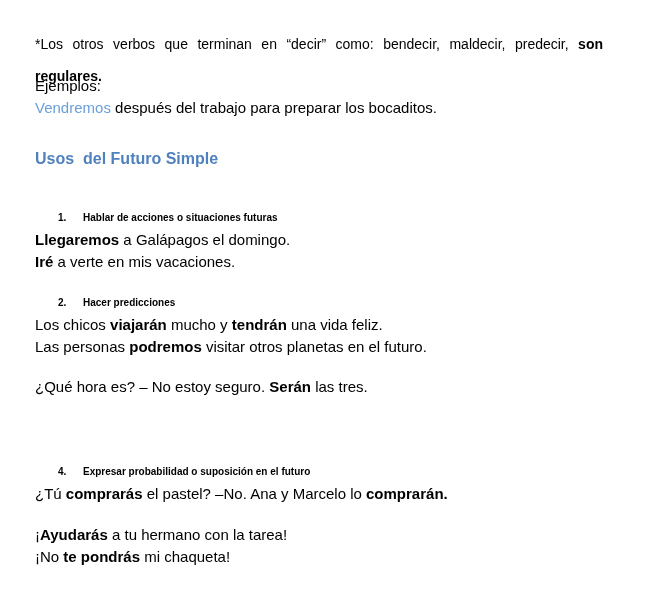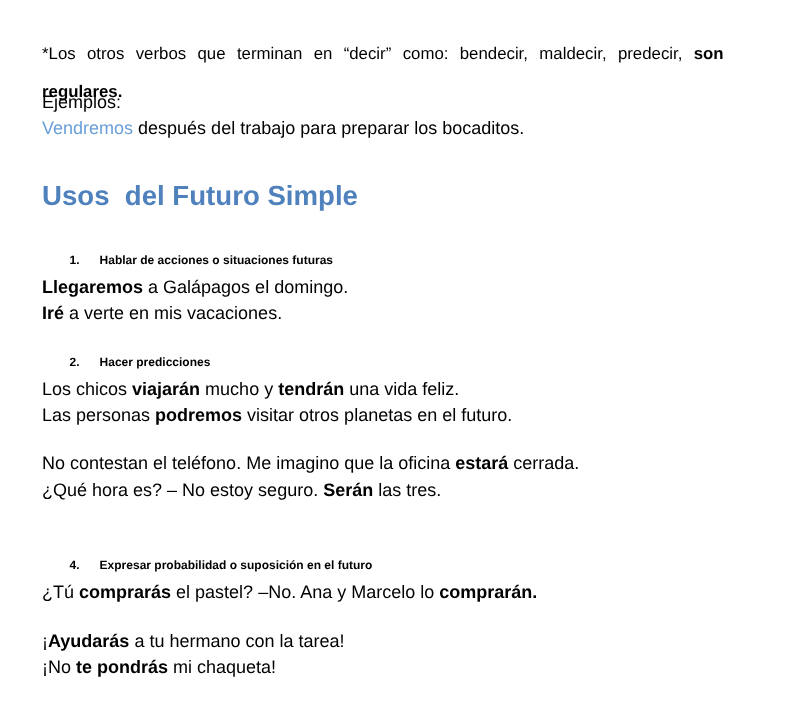--- a/index.html
+++ b/index.html
@@ -7,21 +7,21 @@
       width: 655px; height: 607px; overflow: hidden;
       font-family: "Liberation Sans", sans-serif;
       color: #000000;
       position: relative;
     }
     .page { position: absolute; left: 35px; top: 0; width: 580px; }
     .p { font-size: 15px; line-height: 22px; margin: 0; white-space: nowrap; }
     .note { font-size: 14px; line-height: 32px; position: absolute; top: 14px; left: 0; width: 568px; white-space: normal; text-align: justify; }
     .b { font-weight: bold; }
     .hl { color: #6a9fd8; }
-    .heading { position: absolute; top: 150px; left: 0; font-size: 23px; font-weight: bold; color: #4f81bd; white-space: pre; }
+    .heading { position: absolute; top: 150px; left: 0; font-size: 16px; font-weight: bold; color: #4f81bd; white-space: pre; }
     .block { position: absolute; left: 0; }
     .item-title { font-weight: bold; font-size: 10px; line-height: 22px; padding-left: 23px; white-space: pre; }
     .item-title .num { display: inline-block; width: 25px; }
   </style>
 </head>
 <body>
 
 <div class="page">
 
   <p class="note"><span>*Los otros verbos que terminan en “decir” como: bendecir, maldecir, predecir, </span><span class="b">son regulares.</span></p>
@@ -39,21 +39,20 @@
     <p class="p"><span class="b">Iré</span><span> a verte en mis vacaciones.</span></p>
   </div>
 
   <div class="block" style="top:292px">
     <div class="item-title"><span class="num">2.</span><span>Hacer predicciones</span></div>
     <p class="p"><span>Los chicos </span><span class="b">viajarán</span><span> mucho y </span><span class="b">tendrán</span><span> una vida feliz.</span></p>
     <p class="p"><span>Las personas </span><span class="b">podremos</span><span> visitar otros planetas en el futuro.</span></p>
   </div>
 
   <div class="block" style="top:376px">
-    <p class="p"><span>No contestan el teléfono. Me imagino que la oficina </span><span class="b">estará</span><span> cerrada.</span></p>
     <p class="p"><span>¿Qué hora es? – No estoy seguro. </span><span class="b">Serán</span><span> las tres.</span></p>
   </div>
 
   <div class="block" style="top:461px">
     <div class="item-title"><span class="num">4.</span><span>Expresar probabilidad o suposición en el futuro</span></div>
     <p class="p"><span>¿Tú </span><span class="b">comprarás</span><span> el pastel? –No. Ana y Marcelo lo </span><span class="b">comprarán.</span></p>
   </div>
 
   <div class="block" style="top:524px">
     <p class="p"><span>¡</span><span class="b">Ayudarás</span><span> a tu hermano con la tarea!</span></p>

